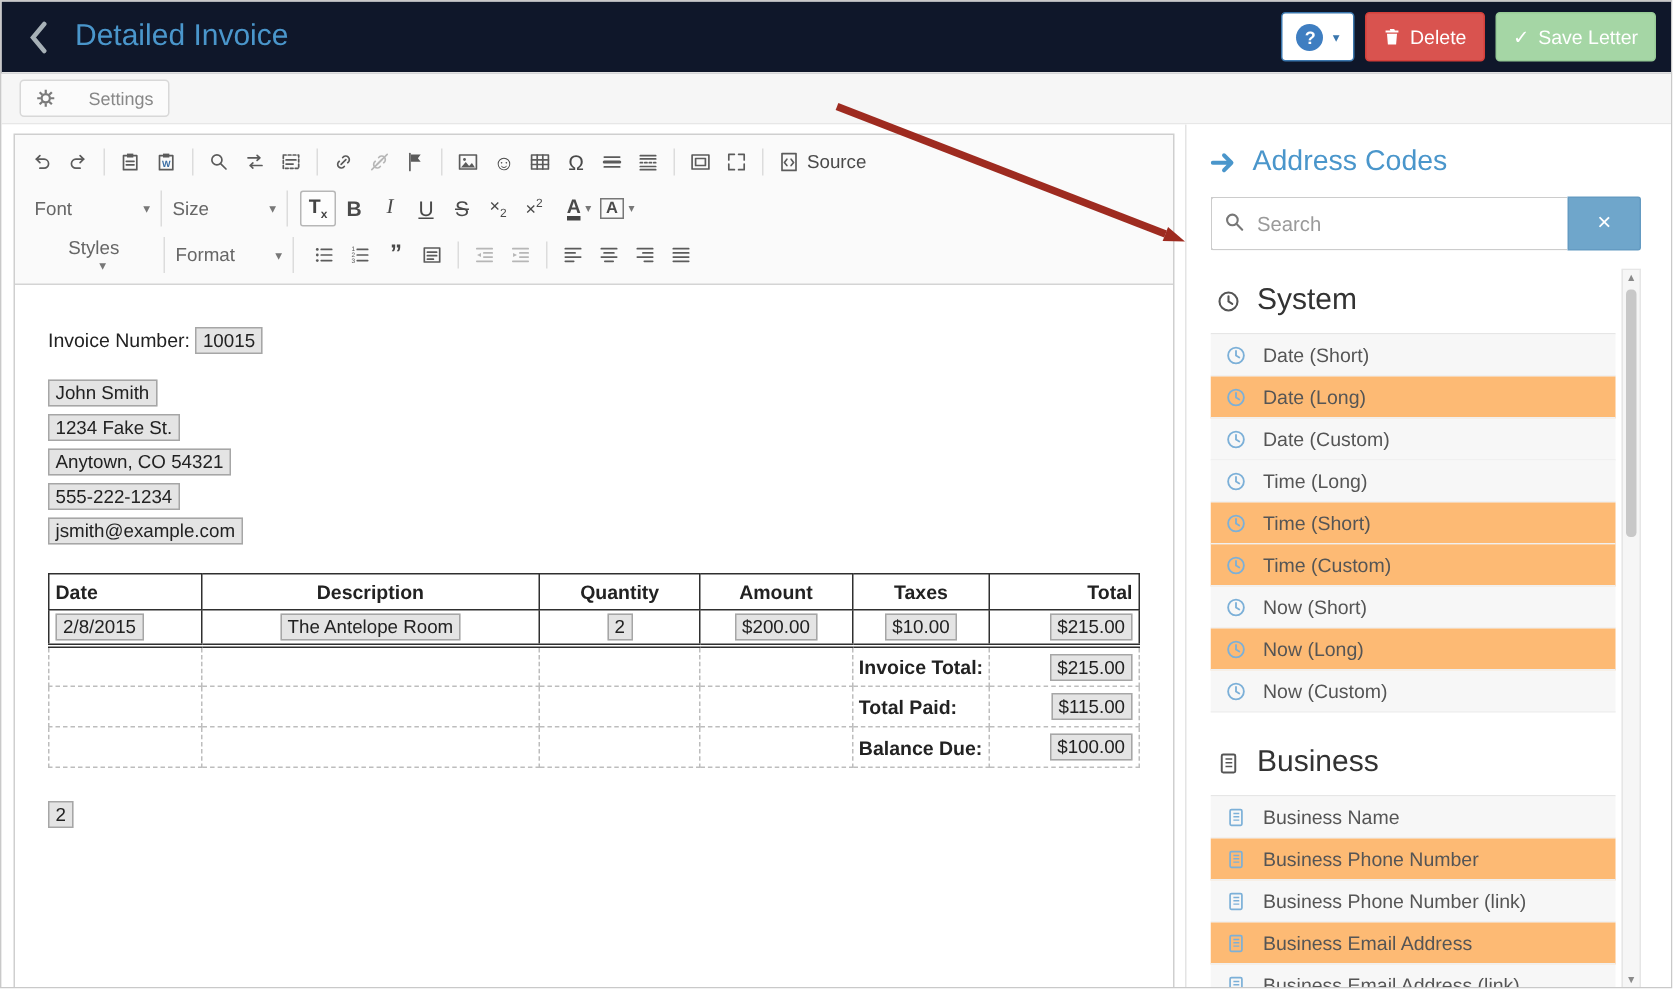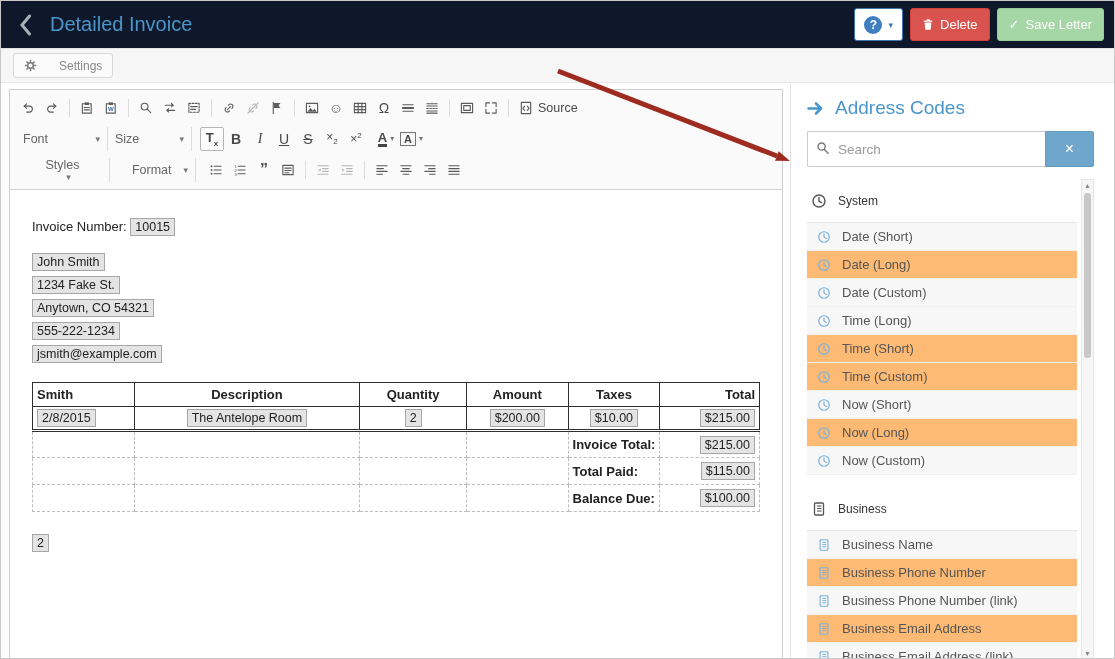--- a/index.html
+++ b/index.html
@@ -30,21 +30,21 @@
   .editor { margin: 6px 0 0 8px; width: 774px; height: 570px; border: 1px solid #cfcfcf; background: #fff; display: flex; flex-direction: column; }
   .toolbar { background: #fafafa; border-bottom: 1px solid #d4d4d4; padding: 2px 6px 4px 6px; }
   .trow { display: flex; align-items: center; min-height: 31px; }
   .tbtn { min-width: 24px; height: 24px; display: inline-flex; align-items: center; justify-content: center; border-radius: 2px; color: #4a4a4a; cursor: pointer; padding: 0 2px; }
   .tg { font-size: 14px; }
   .sep { width: 1px; height: 18px; background: #dcdcdc; margin: 0 5px; flex: none; }
   svg.ti { width: 14px; height: 14px; stroke: #5b5b5b; stroke-width: 1.2; fill: none; stroke-linecap: round; stroke-linejoin: round; }
   .dis { opacity: .42; }
   .combo { display: inline-flex; align-items: center; justify-content: space-between; height: 24px; padding: 0 7px; color: #666; font-size: 12.5px; border-right: 1px solid #dcdcdc; cursor: pointer; }
   .combo .caret { font-size: 9px; color: #777; margin-left: 12px; }
-  .w-font { width: 92px; } .w-size { width: 84px; } .w-styles { width: 94px; flex-direction: column; } .w-format { width: 86px; justify-content: flex-end; }
+  .w-font { width: 92px; } .w-size { width: 84px; } .w-styles { width: 94px; flex-direction: column; } .w-format { width: 86px; }
   .boxed { border: 1px solid #b7b7b7; background: #fdfdfd; }
   .gB { font-weight: bold; font-size: 14px; } .gI { font-style: italic; font-size: 14px; font-family: "Liberation Serif", serif; }
   .gU { text-decoration: underline; font-size: 14px; } .gS { text-decoration: line-through; font-size: 14px; }
   .gX { font-size: 12px; } .gX sub, .gX sup, .txr sub { font-size: 8px; }
   .txr { font-size: 13px; font-weight: bold; color: #444; }
   .acolor .aA { font-size: 13px; font-weight: bold; border-bottom: 3px solid #444; line-height: 13px; }
   .abox .aA { font-size: 11px; font-weight: bold; border: 1px solid #777; padding: 0 3px; }
   .tbtn .mini-caret { font-size: 8px; color: #777; margin-left: 3px; }
   .src-btn { display: inline-flex; align-items: center; gap: 5px; height: 24px; padding: 0 5px; color: #4a4a4a; font-size: 12.5px; cursor: pointer; }
 
@@ -66,21 +66,21 @@
   
   .panel { flex: 1; margin-left: 7px; border-left: 1px solid #e4e4e4; background: #fff; padding: 8px 20px 0 16px; display: flex; flex-direction: column; min-height: 0; }
   .panel-title { display: flex; align-items: center; gap: 9px; color: #4a96cb; font-size: 19px; margin: 6px 0 12px; }
   .search-row { position: relative; display: flex; height: 36px; margin-bottom: 12px; justify-content: flex-end; }
   .search-input { flex: 1; border: 1px solid #ccc; border-right: none; border-radius: 2px 0 0 2px; padding: 0 8px 0 30px; font-size: 13.5px; color: #555; outline: none; font-family: "Liberation Sans", sans-serif; }
   .search-input::placeholder { color: #9a9a9a; }
   .mag { position: absolute; left: 9px; top: 10px; }
   .clear-btn { width: 49px; background: #6fa6cb; border: 1px solid #649bc2; color: #fff; font-size: 16px; cursor: pointer; border-radius: 0 2px 2px 0; }
   .codes-wrap { position: relative; flex: 1; min-height: 0; overflow: hidden; }
   .codes-list { margin-right: 17px; }
-  .sec { height: 44px; display: flex; align-items: center; gap: 11px; font-size: 12px; color: #333; border-bottom: 1px solid #e6e6e6; padding-left: 4px; background: #fff; }
+  .sec { height: 44px; display: flex; align-items: center; gap: 11px; font-size: 20px; color: #333; border-bottom: 1px solid #e6e6e6; padding-left: 4px; background: #fff; }
   .codes-list > .sec:not(:first-child) { margin-top: 12px; }
   .sic { color: #555; display: inline-flex; }
   .sic svg { width: 16px; height: 16px; }
   .code-item { height: 28px; display: flex; align-items: center; gap: 11px; padding-left: 10px; font-size: 13px; color: #555; border-bottom: 1px solid #f0f0f0; cursor: pointer; background: #fdba74; }
   .code-item.alt { background: #f7f7f7; }
   .iic { color: #7cb0d8; display: inline-flex; }
   .iic svg { width: 14px; height: 14px; }
 
   
   .vscroll { position: absolute; right: 0; top: 0; bottom: 0; width: 13px; background: #f6f6f6; border: 1px solid #e6e6e6; }
@@ -430,21 +430,21 @@
           <colgroup>
               <col style="width:104px">
               <col style="width:232px">
               <col style="width:110px">
               <col style="width:104px">
               <col style="width:82px">
               <col style="width:102px">
             </colgroup>
           <thead>
               <tr id="invHeadRow">
-                <th class="c0">Smith</th>
+                <th class="c0">Date</th>
                 <th class="c1">Description</th>
                 <th class="c2">Quantity</th>
                 <th class="c3">Amount</th>
                 <th class="c4">Taxes</th>
                 <th class="c5">Total</th>
               </tr>
             </thead>
           <tbody>
             <tr id="invDataRow" class="datarow">
                 <td class="c0"><span class="merge">2/8/2015</span></td>

